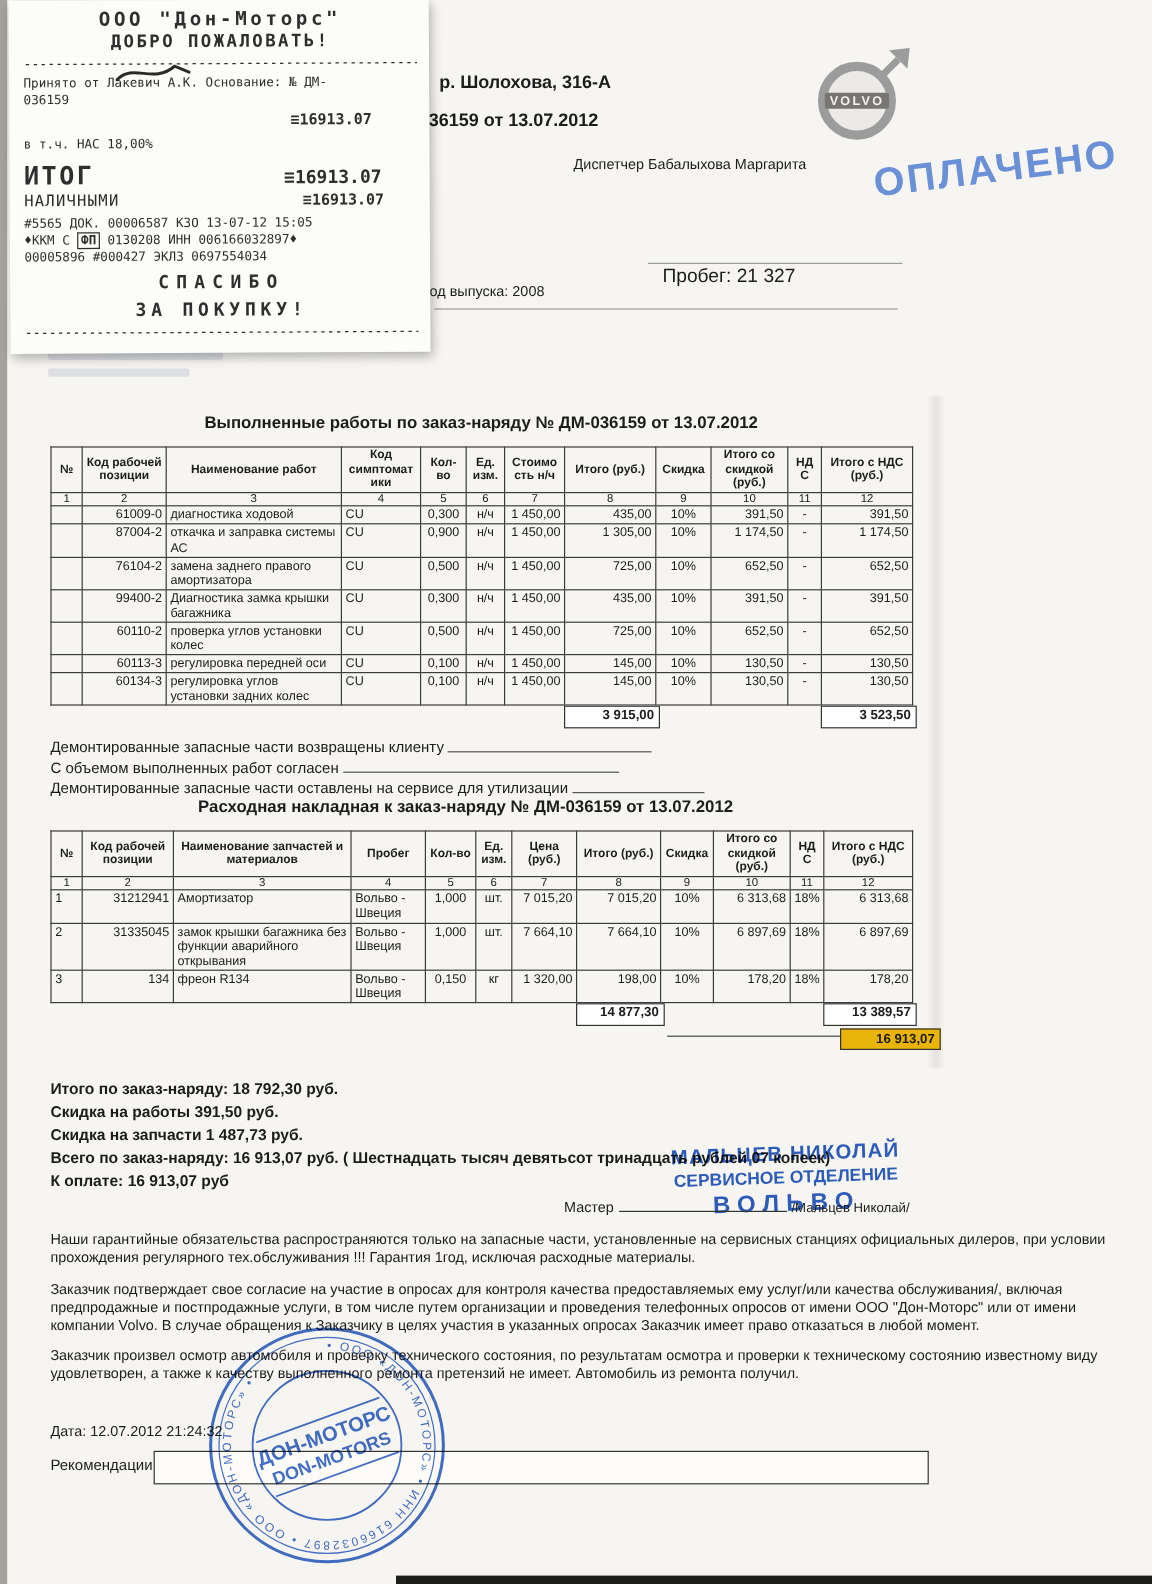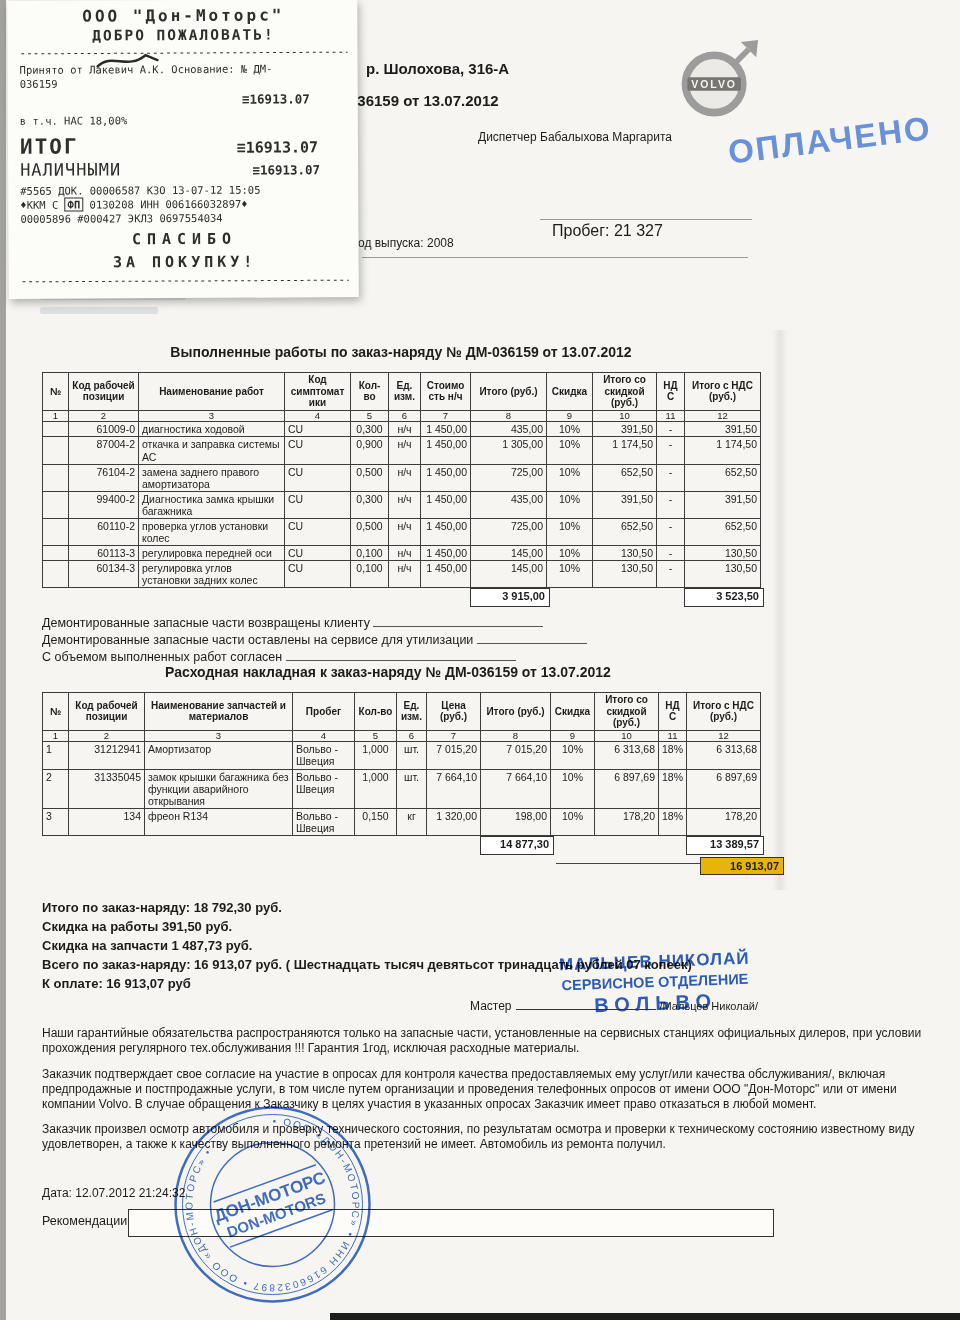--- a/index.html
+++ b/index.html
@@ -18,21 +18,21 @@
         font-family:"DejaVu Sans Mono",monospace;color:#2e2e2e;box-sizing:border-box;}
   .r-title{font-size:16px;font-weight:bold;letter-spacing:3px;text-align:center;}
   .r-title2{font-size:14.5px;font-weight:bold;letter-spacing:2px;text-align:center;margin-top:2px;}
   .r-div{font-size:11px;white-space:nowrap;overflow:hidden;margin:3px 0;}
   .r-sm{font-size:10.5px;line-height:1.35;}
   .r-amt{font-size:12.5px;font-weight:bold;text-align:right;padding-right:38px;margin-top:2px;}
   .r-total{display:flex;justify-content:space-between;align-items:baseline;padding-right:30px;margin-top:6px;}
   .r-total .lbl{font-size:21px;font-weight:bold;letter-spacing:2px;}
   .r-total .val{font-size:15px;font-weight:bold;}
   .r-cash{display:flex;justify-content:space-between;align-items:baseline;padding-right:28px;margin-top:1px;}
-  .r-cash .lbl{font-size:17px;letter-spacing:1px;}
+  .r-cash .lbl{font-size:13px;letter-spacing:1px;}
   .r-cash .val{font-size:12.5px;font-weight:bold;}
   .r-fp{border:1.5px solid #2e2e2e;padding:0 2px;font-weight:bold;}
   .r-thanks{font-size:15px;font-weight:bold;text-align:center;letter-spacing:6px;margin-top:5px;}
   .penmark{left:86px;top:50px;}
 
   
   .addr{left:366px;top:60px;font-size:15px;font-weight:bold;}
   .orderno{left:344px;top:92px;font-size:15px;font-weight:bold;}
   .dispatcher{left:478px;top:130px;font-size:12px;}
   .paid{left:726px;top:134px;font-size:33px;font-weight:bold;letter-spacing:2px;
@@ -294,22 +294,22 @@
     </tbody>
       </table>
     <div class="totrow">
       <div class="tot" style="left:428px;width:70px;">3 915,00</div>
       <div class="tot" style="left:642px;width:70px;">3 523,50</div>
     </div>
   </div>
 
   <div class="abs notes">
     <div><span>Демонтированные запасные части возвращены клиенту</span> <span class="fill" style="width:170px;"></span></div>
+    <div><span>С объемом выполненных работ согласен</span> <span class="fill" style="width:230px;"></span></div>
     <div><span>Демонтированные запасные части оставлены на сервисе для утилизации</span> <span class="fill" style="width:110px;"></span></div>
-    <div><span>С объемом выполненных работ согласен</span> <span class="fill" style="width:230px;"></span></div>
   </div>
 
   <div class="abs tbl-title" style="left:29px;top:664px;">Расходная накладная к заказ-наряду №  ДМ-036159  от 13.07.2012</div>
 
   <div class="abs tblwrap" style="left:42px;top:692px;">
     <table class="grid">
       <colgroup>
         <col style="width:26px">
           <col style="width:76px">
           <col style="width:148px">

